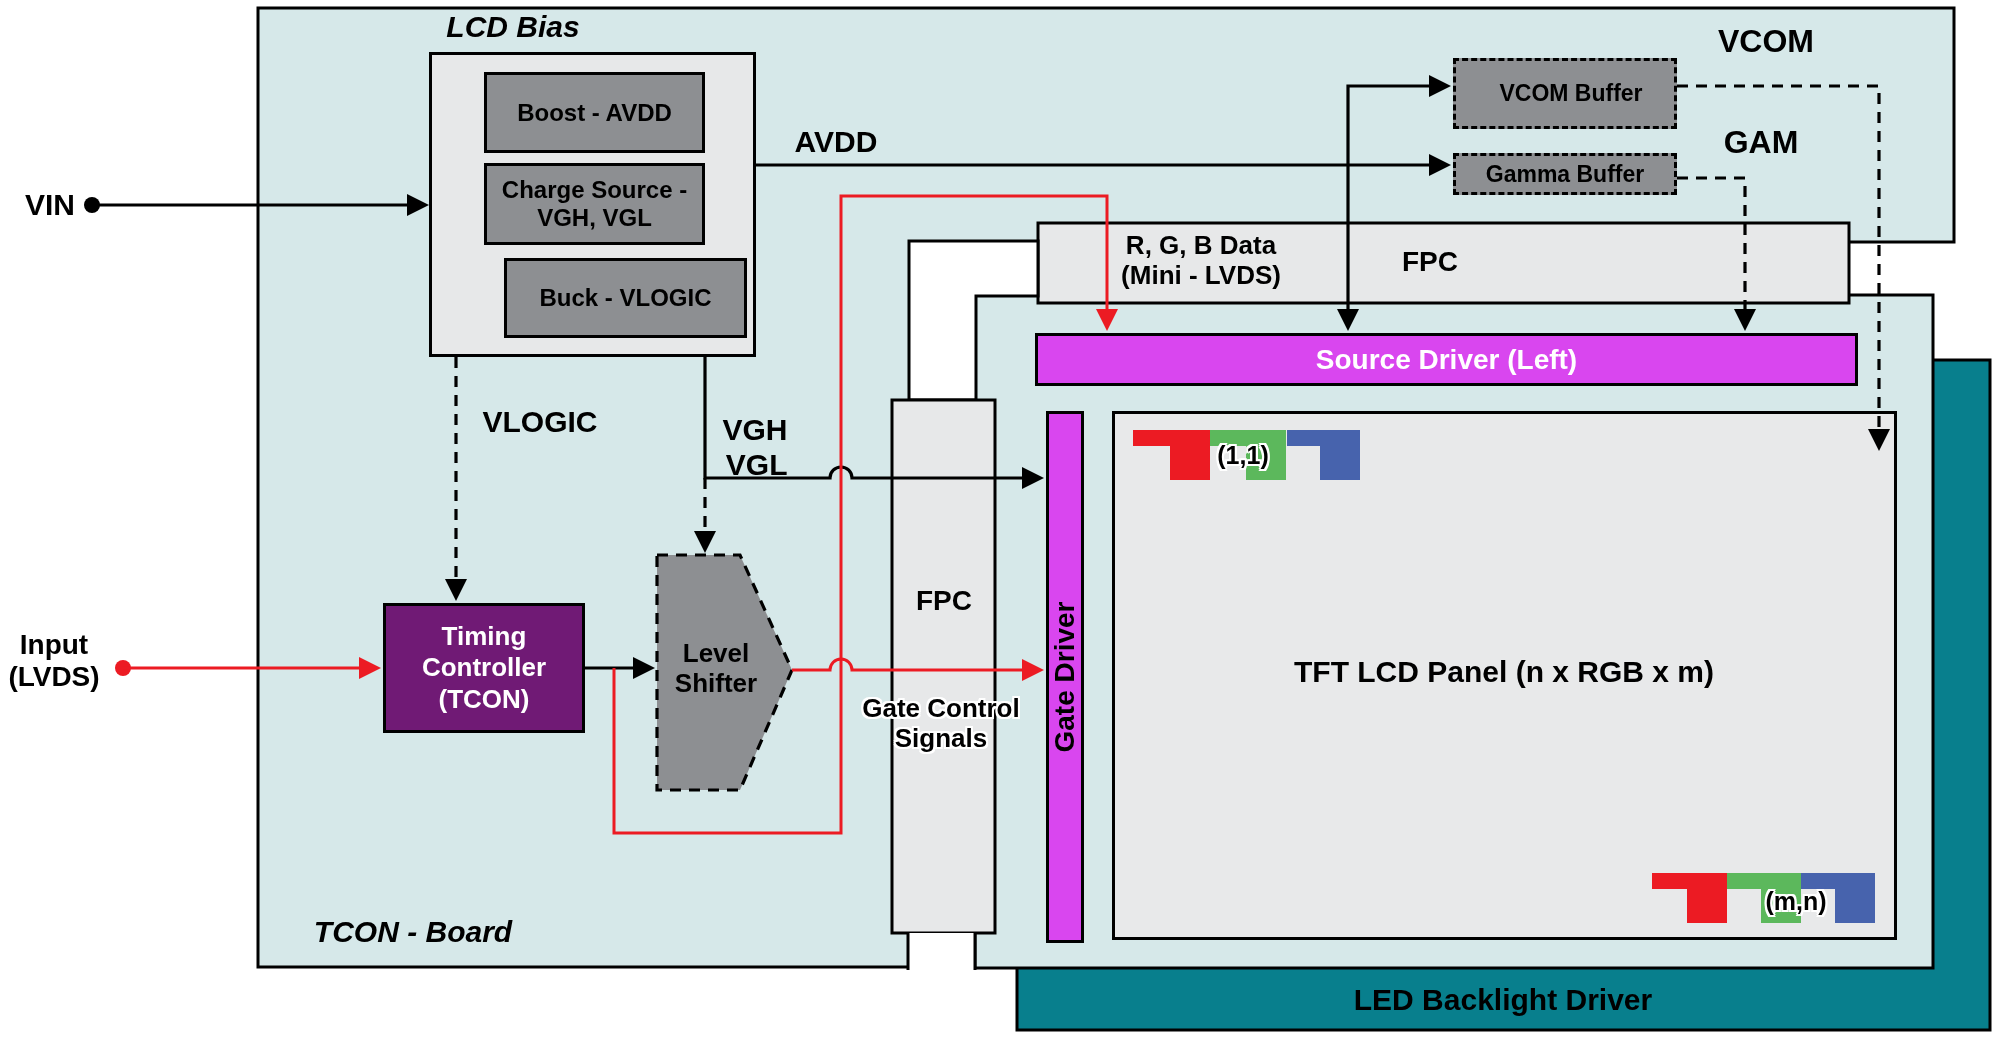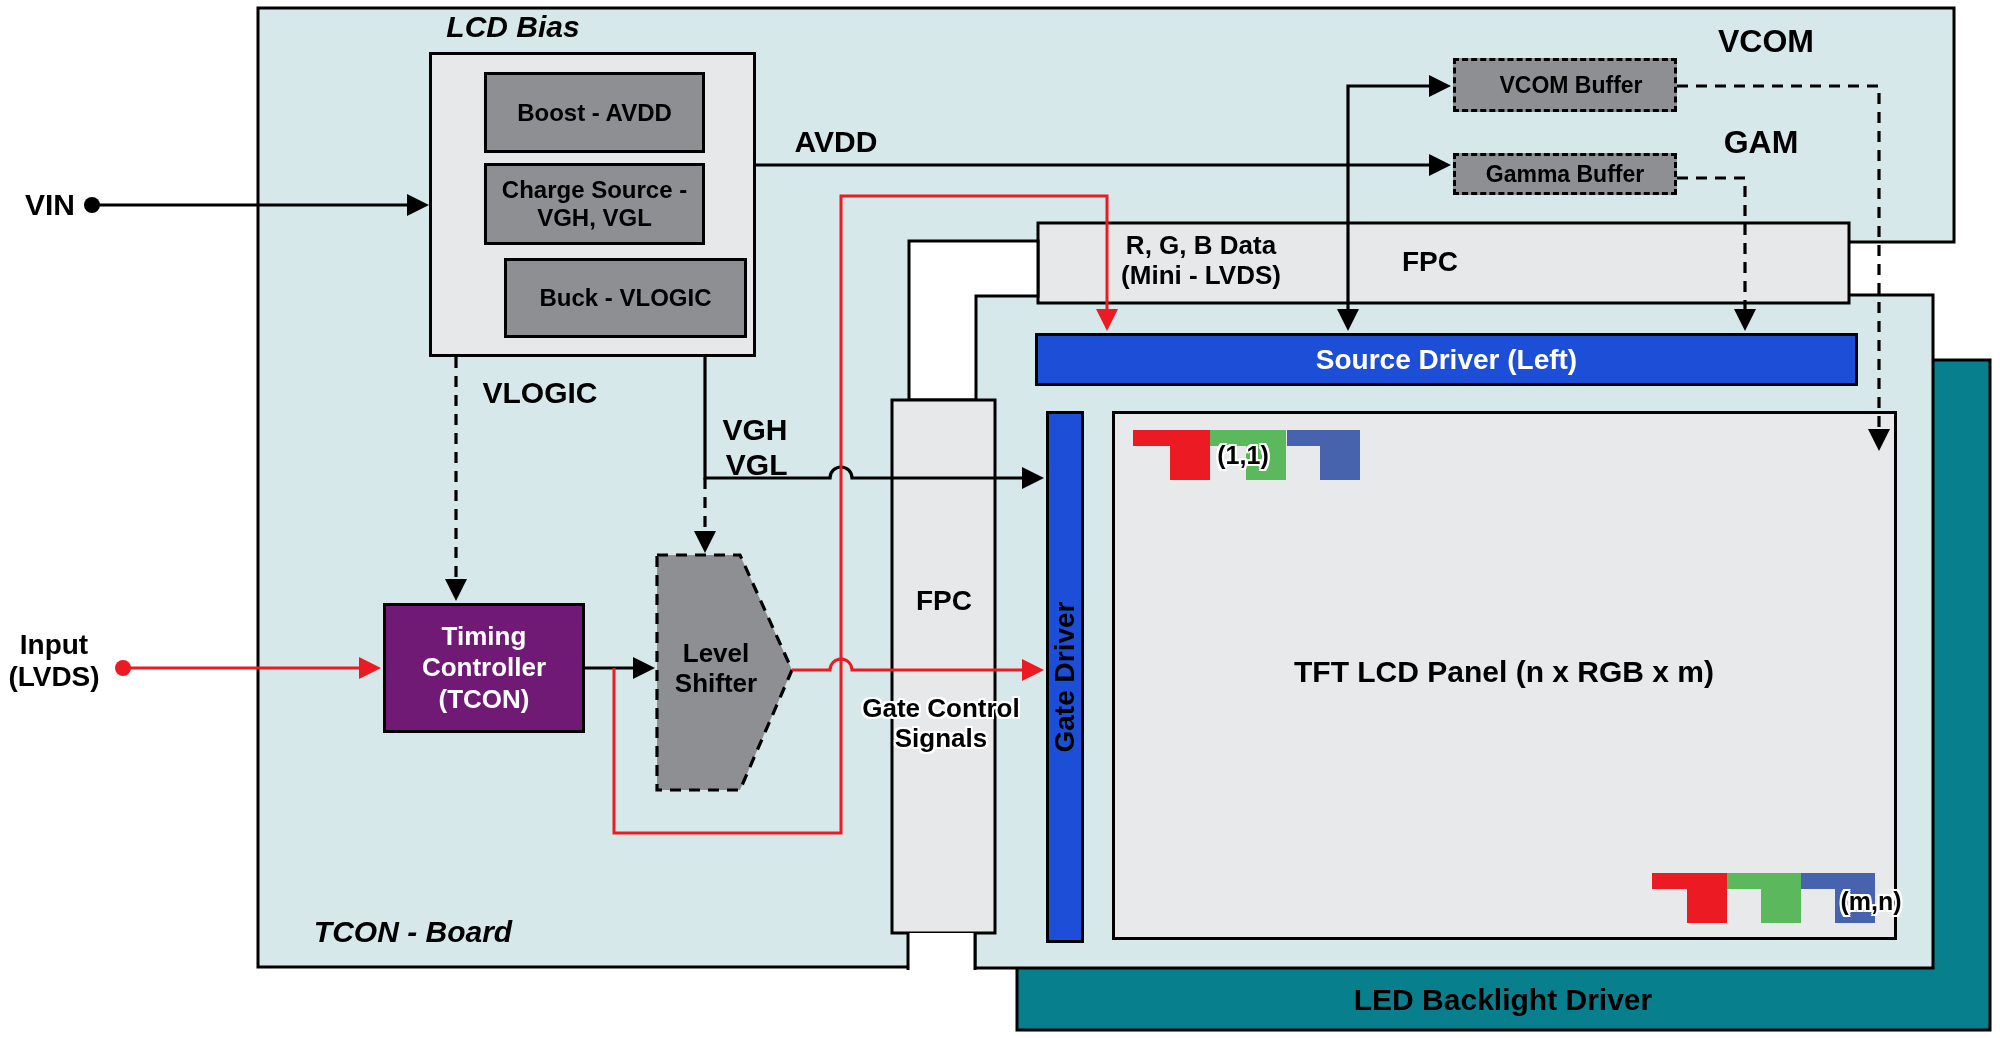--- a/index.html
+++ b/index.html
@@ -9,21 +9,21 @@
   #base{z-index:0;}
   .layer{position:absolute;left:0;top:0;width:100%;height:100%;}
   #boxes{z-index:1;}
   #wires{z-index:2;}
   #labels{z-index:3;pointer-events:none;}
   .box{position:absolute;box-sizing:border-box;border:3px solid #000;
        display:flex;align-items:center;justify-content:center;text-align:center;
        font-weight:bold;color:#000;white-space:pre-line;}
   .gray{background:#8d8f92;}
   .lgray{background:#e7e8e9;}
-  .red{background:#1d4ed8;}
+  .red{background:#d946ef;}
   .teal{background:#701a75;}
   .dashed{border-style:dashed;}
   .white-text{color:#ffffff;}
   .lbl{position:absolute;transform:translate(-50%,-50%);font-weight:bold;color:#000;
        white-space:pre-line;text-align:center;line-height:1.15;}
   .italic{font-style:italic;}
   .halo{text-shadow:-2px 0 0 #fff,2px 0 0 #fff,0 -2px 0 #fff,0 2px 0 #fff,
         -2px -2px 0 #fff,2px 2px 0 #fff,-2px 2px 0 #fff,2px -2px 0 #fff;}
   .rot{transform:translate(-50%,-50%) rotate(-90deg);white-space:nowrap;}
   .flag{position:absolute;}
@@ -62,21 +62,21 @@
     <div class="box lgray" style="left:429px;top:52px;width:327px;height:305px;"></div>
     <div class="box gray" style="left:484px;top:72px;width:221px;height:81px;font-size:24px;">Boost - AVDD</div>
     <div class="box gray" style="left:484px;top:163px;width:221px;height:82px;font-size:24px;">Charge Source -
 VGH, VGL</div>
     <div class="box gray" style="left:504px;top:258px;width:243px;height:80px;font-size:24px;">Buck - VLOGIC</div>
 
     <div class="box teal white-text" style="left:383px;top:603px;width:202px;height:130px;font-size:26px;line-height:1.2;">Timing
 Controller
 (TCON)</div>
 
-    <div class="box gray dashed" style="left:1453px;top:58px;width:224px;height:54px;font-size:23px;padding-left:12px;">VCOM Buffer</div>
+    <div class="box gray dashed" style="left:1453px;top:58px;width:224px;height:71px;font-size:23px;padding-left:12px;">VCOM Buffer</div>
     <div class="box gray dashed" style="left:1453px;top:153px;width:224px;height:42px;font-size:23px;">Gamma Buffer</div>
 
     <div class="box red white-text" style="left:1035px;top:333px;width:823px;height:53px;font-size:28px;">Source Driver (Left)</div>
 
     <div class="box red" style="left:1046px;top:411px;width:38px;height:532px;"></div>
 
     <div class="box" style="left:1112px;top:411px;width:785px;height:529px;background:#e8e9ea;"></div>
 
     <div class="flag f-red" style="left:1133px;top:430px;width:77px;height:50px;">
         <div class="bar"></div>
@@ -150,34 +150,34 @@
     <path d="M792,670 H830 A11 11 0 0 1 852,670 H1024" stroke="#ec1b23" stroke-width="3" fill="none"></path>
     <polygon points="1044,670 1022,659 1022,681" fill="#ec1b23"></polygon>
   </svg>
 
   <div id="labels" class="layer">
     <div class="lbl italic" style="left:513px;top:27px;font-size:30px;">LCD Bias</div>
     <div class="lbl" style="left:50px;top:205px;font-size:30px;">VIN</div>
     <div class="lbl" style="left:836px;top:142px;font-size:30px;">AVDD</div>
     <div class="lbl" style="left:1766px;top:41px;font-size:32px;">VCOM</div>
     <div class="lbl" style="left:1761px;top:142px;font-size:32px;text-align:right;">GAM</div>
-    <div class="lbl" style="left:540px;top:393px;font-size:30px;">VLOGIC</div>
+    <div class="lbl" style="left:540px;top:422px;font-size:30px;">VLOGIC</div>
     <div class="lbl" style="left:755px;top:447px;font-size:30px;text-align:right;">VGH
 VGL</div>
     <div class="lbl" style="left:54px;top:661px;font-size:28px;">Input
 (LVDS)</div>
     <div class="lbl italic" style="left:413px;top:932px;font-size:30px;">TCON - Board</div>
     <div class="lbl" style="left:1201px;top:261px;font-size:26px;">R, G, B Data
 (Mini - LVDS)</div>
     <div class="lbl" style="left:1430px;top:262px;font-size:28px;">FPC</div>
     <div class="lbl" style="left:944px;top:601px;font-size:28px;">FPC</div>
     <div class="lbl halo" style="left:941px;top:724px;font-size:26px;">Gate Control
 Signals</div>
     <div class="lbl" style="left:716px;top:669px;font-size:26px;">Level
 Shifter</div>
     <div class="lbl" style="left:1504px;top:672px;font-size:30px;">TFT LCD Panel (n x RGB x m)</div>
     <div class="lbl white-text" style="left:1503px;top:1000px;font-size:30px;">LED Backlight Driver</div>
     <div class="lbl rot white-text" style="left:1065px;top:677px;font-size:28px;">Gate Driver</div>
     <div class="lbl halo" style="left:1243px;top:455px;font-size:25px;">(1,1)</div>
-    <div class="lbl halo" style="left:1871px;top:901px;font-size:25px;">(m,n)</div>
+    <div class="lbl halo" style="left:1796px;top:901px;font-size:25px;">(m,n)</div>
   </div>
 
 </div>
 
 </body></html>

